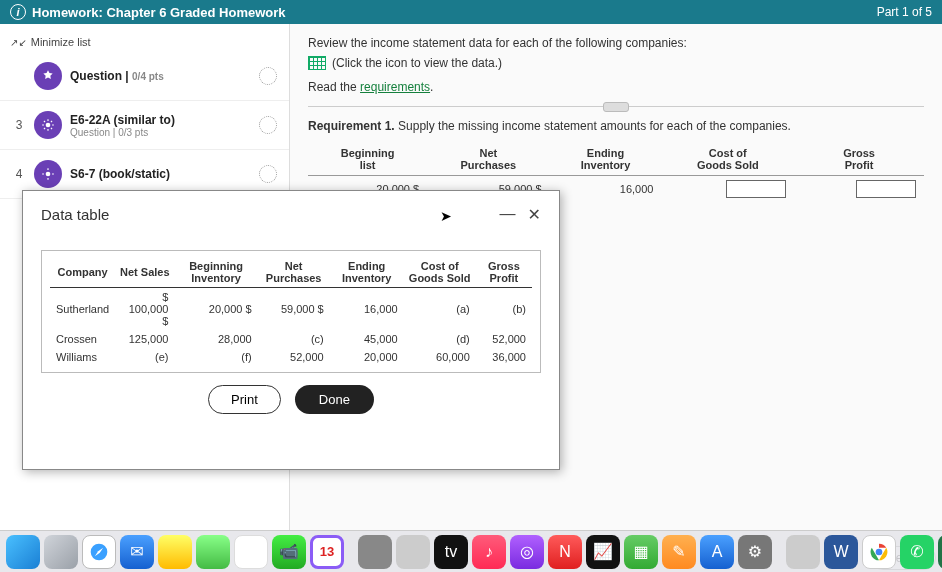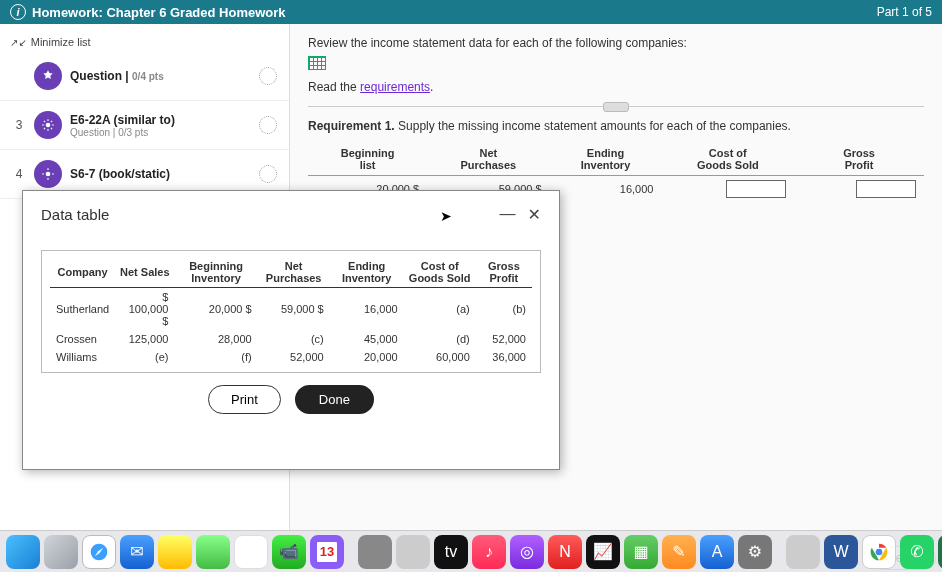--- a/index.html
+++ b/index.html
@@ -56,21 +56,21 @@
     .content {
       flex:1; padding: 12px 18px; position:relative;
     }
     .instr { font-size:12px; color:#333; margin-bottom:6px;}
     .data-icon-row { display:flex; align-items:center; gap:6px; margin-bottom:10px;}
     .data-icon {
       width:18px; height:14px; border:1px solid #1a6; display:inline-block;
       background: repeating-linear-gradient(to right, #1a6 0 1px, transparent 1px 4px),
                   repeating-linear-gradient(to bottom, #1a6 0 1px, transparent 1px 4px);
     }
-    .link { color:#6d28d9; text-decoration:underline; cursor:pointer;}
+    .link { color:#15803d; text-decoration:underline; cursor:pointer;}
     .divider { border-top:1px solid #ccc; margin:12px 0; position:relative;}
     .divider-handle { position:absolute; left:50%; top:-5px; width:26px; height:10px;
       background:#ddd; border:1px solid #bbb; border-radius:3px; transform:translateX(-50%);}
     .req-title { font-size:12px; margin:8px 0 10px;}
     .req-title b { font-weight:bold;}
     .ans-table { width:100%; border-collapse:collapse; font-size:11px;}
     .ans-table th { border-bottom:1px solid #999; padding:4px 8px; text-align:center; font-weight:bold;}
     .ans-table td { padding:4px 8px; text-align:right;}
     .ans-input { width:60px; height:18px; border:1px solid #666; background:#fff;}
     .clear-btn {
@@ -123,21 +123,21 @@
       font-size:16px; color:#fff; flex-shrink:0;
     }
     .di-finder{background:linear-gradient(135deg,#4ac0ff,#1a7fd4);}
     .di-launchpad{background:linear-gradient(135deg,#d0d4da,#9aa0a8);}
     .di-safari{background:#fff;border:1px solid #bbb;}
     .di-mail{background:linear-gradient(#4aa0ff,#1560d0);}
     .di-badge{position:relative;background:linear-gradient(#ff6,#fb0);}
     .di-maps{background:linear-gradient(#8f8,#4b4);}
     .di-photos{background:#fff;border:1px solid #ddd;}
     .di-ft{background:linear-gradient(#4e4,#2a2);}
-    .di-cal{background:#fff;border:7px solid #8b5cf6;color:#d22;font-weight:bold;font-size:13px;}
+    .di-cal{background:#fff;border:3px solid #8b5cf6;color:#d22;font-weight:bold;font-size:13px;}
     .di-sep{width:1px;height:30px;background:#aaa;margin:0 3px;}
     .di-gen{background:#888;}
     .di-tv{background:#111;}
     .di-music{background:linear-gradient(#ff5b7a,#ff2a55);}
     .di-pod{background:linear-gradient(#b060ff,#7a2be0);}
     .di-news{background:linear-gradient(#ff5a5a,#e02020);}
     .di-stocks{background:#111;}
     .di-num{background:linear-gradient(#6c6,#3a3);}
     .di-pages{background:linear-gradient(#ffb050,#ff8a20);}
     .di-app{background:linear-gradient(#4aa0ff,#1560d0);}
@@ -208,20 +208,21 @@
         <div class="q-title">S6-7 (book/static)</div>
       </span>
       <span class="q-status"></span>
     </div>
   </div>
 
   <div class="content">
     <div class="instr">Review the income statement data for each of the following companies:</div>
     <div class="data-icon-row">
       <span class="data-icon"></span>
+      <span style="font-size:12px;color:#333;">(Click the icon to view the data.)</span>
     </div>
     <div class="instr">
       <span>Read the </span><span class="link">requirements</span>.
     </div>
 
     <div class="divider">
       <div class="divider-handle"></div>
     </div>
 
     <div class="req-title">

